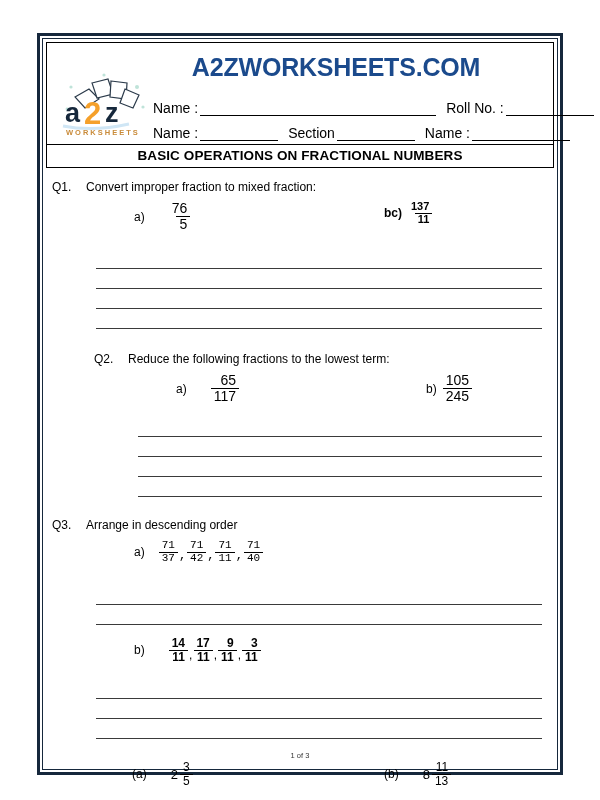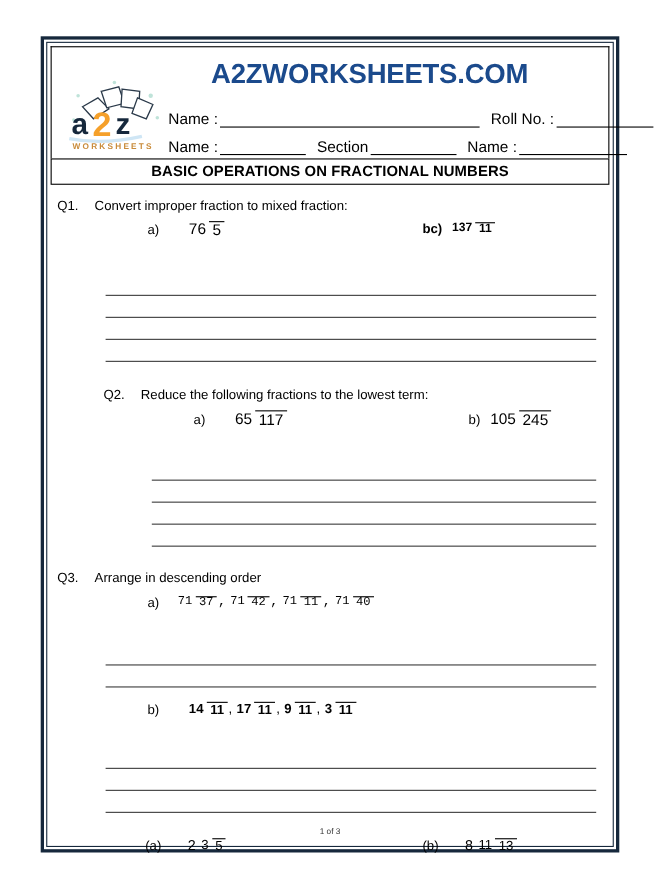--- a/index.html
+++ b/index.html
@@ -156,22 +156,22 @@
     align-items: center;
   }
   .item-label {
     font-size: 12px;
     margin-right: 6px;
   }
 
   
   .frac {
     display: inline-flex;
-    flex-direction: row;
-    align-items: flex-start;
+    flex-direction: column;
+    align-items: flex-end;
     vertical-align: middle;
     line-height: 1.08;
     font-size: 12.5px;
   }
   .frac .num {
     padding: 0 3px;
   }
   .frac .den {
     padding: 0 3px;
     border-top: 1px solid #000000;

